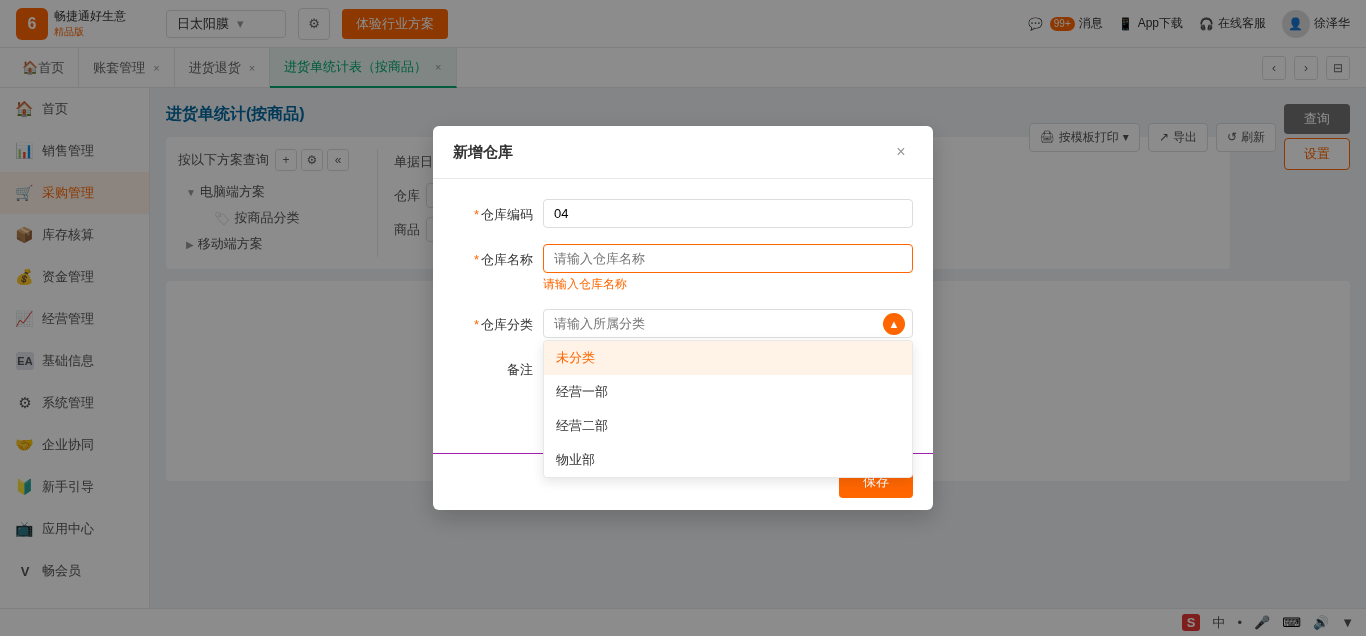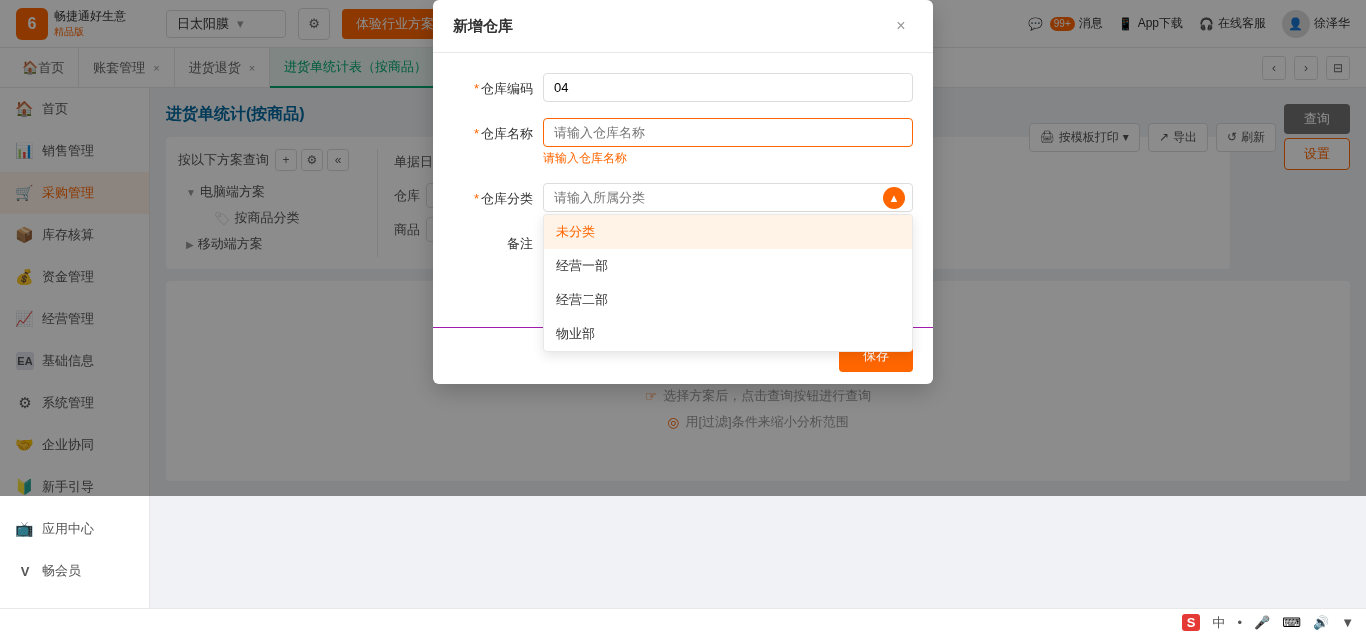--- a/index.html
+++ b/index.html
@@ -330,25 +330,25 @@
       flex-direction: column;
       color: #999;
       gap: 8px;
       padding: 40px;
     }
 
     
     .overlay {
       position: fixed;
       top: 0; left: 0;
-      width: 1366px; height: 496px;
+      width: 1366px; height: 636px;
       background: rgba(0,0,0,0.45);
       z-index: 100;
       display: flex;
-      align-items: flex-start;
+      align-items: center;
       justify-content: center;
     }
 
     
     .dialog {
       background: #fff;
       border-radius: 6px;
       width: 500px;
       box-shadow: 0 8px 24px rgba(0,0,0,0.2);
       position: relative;

